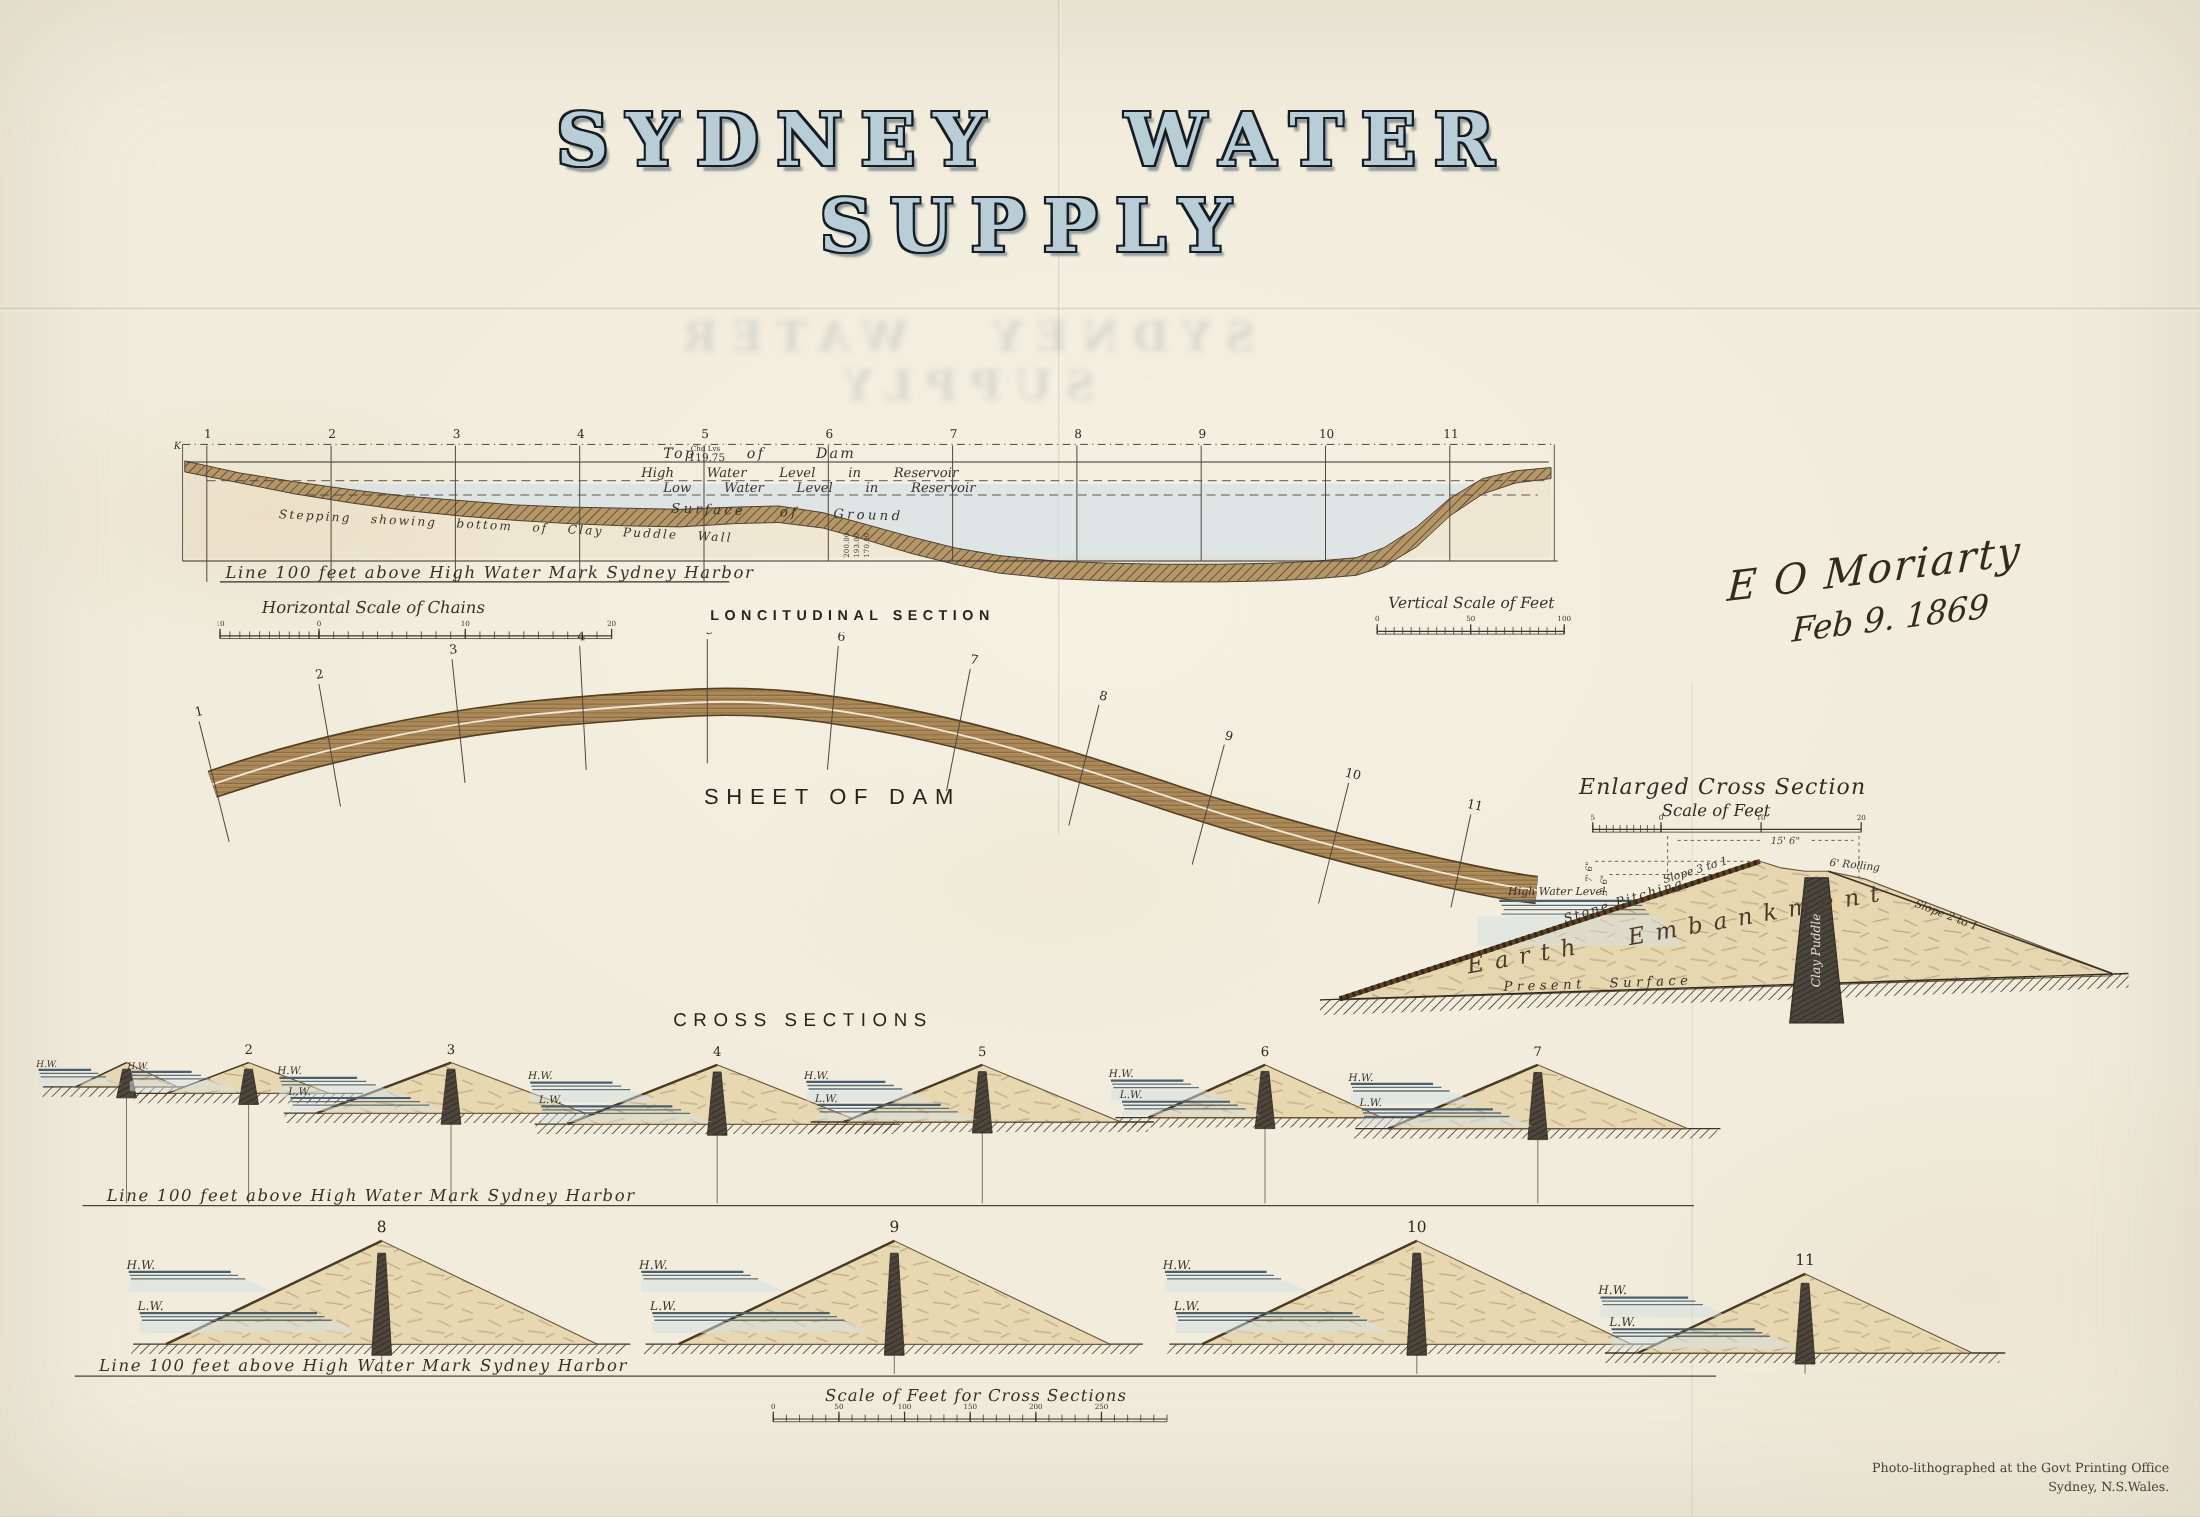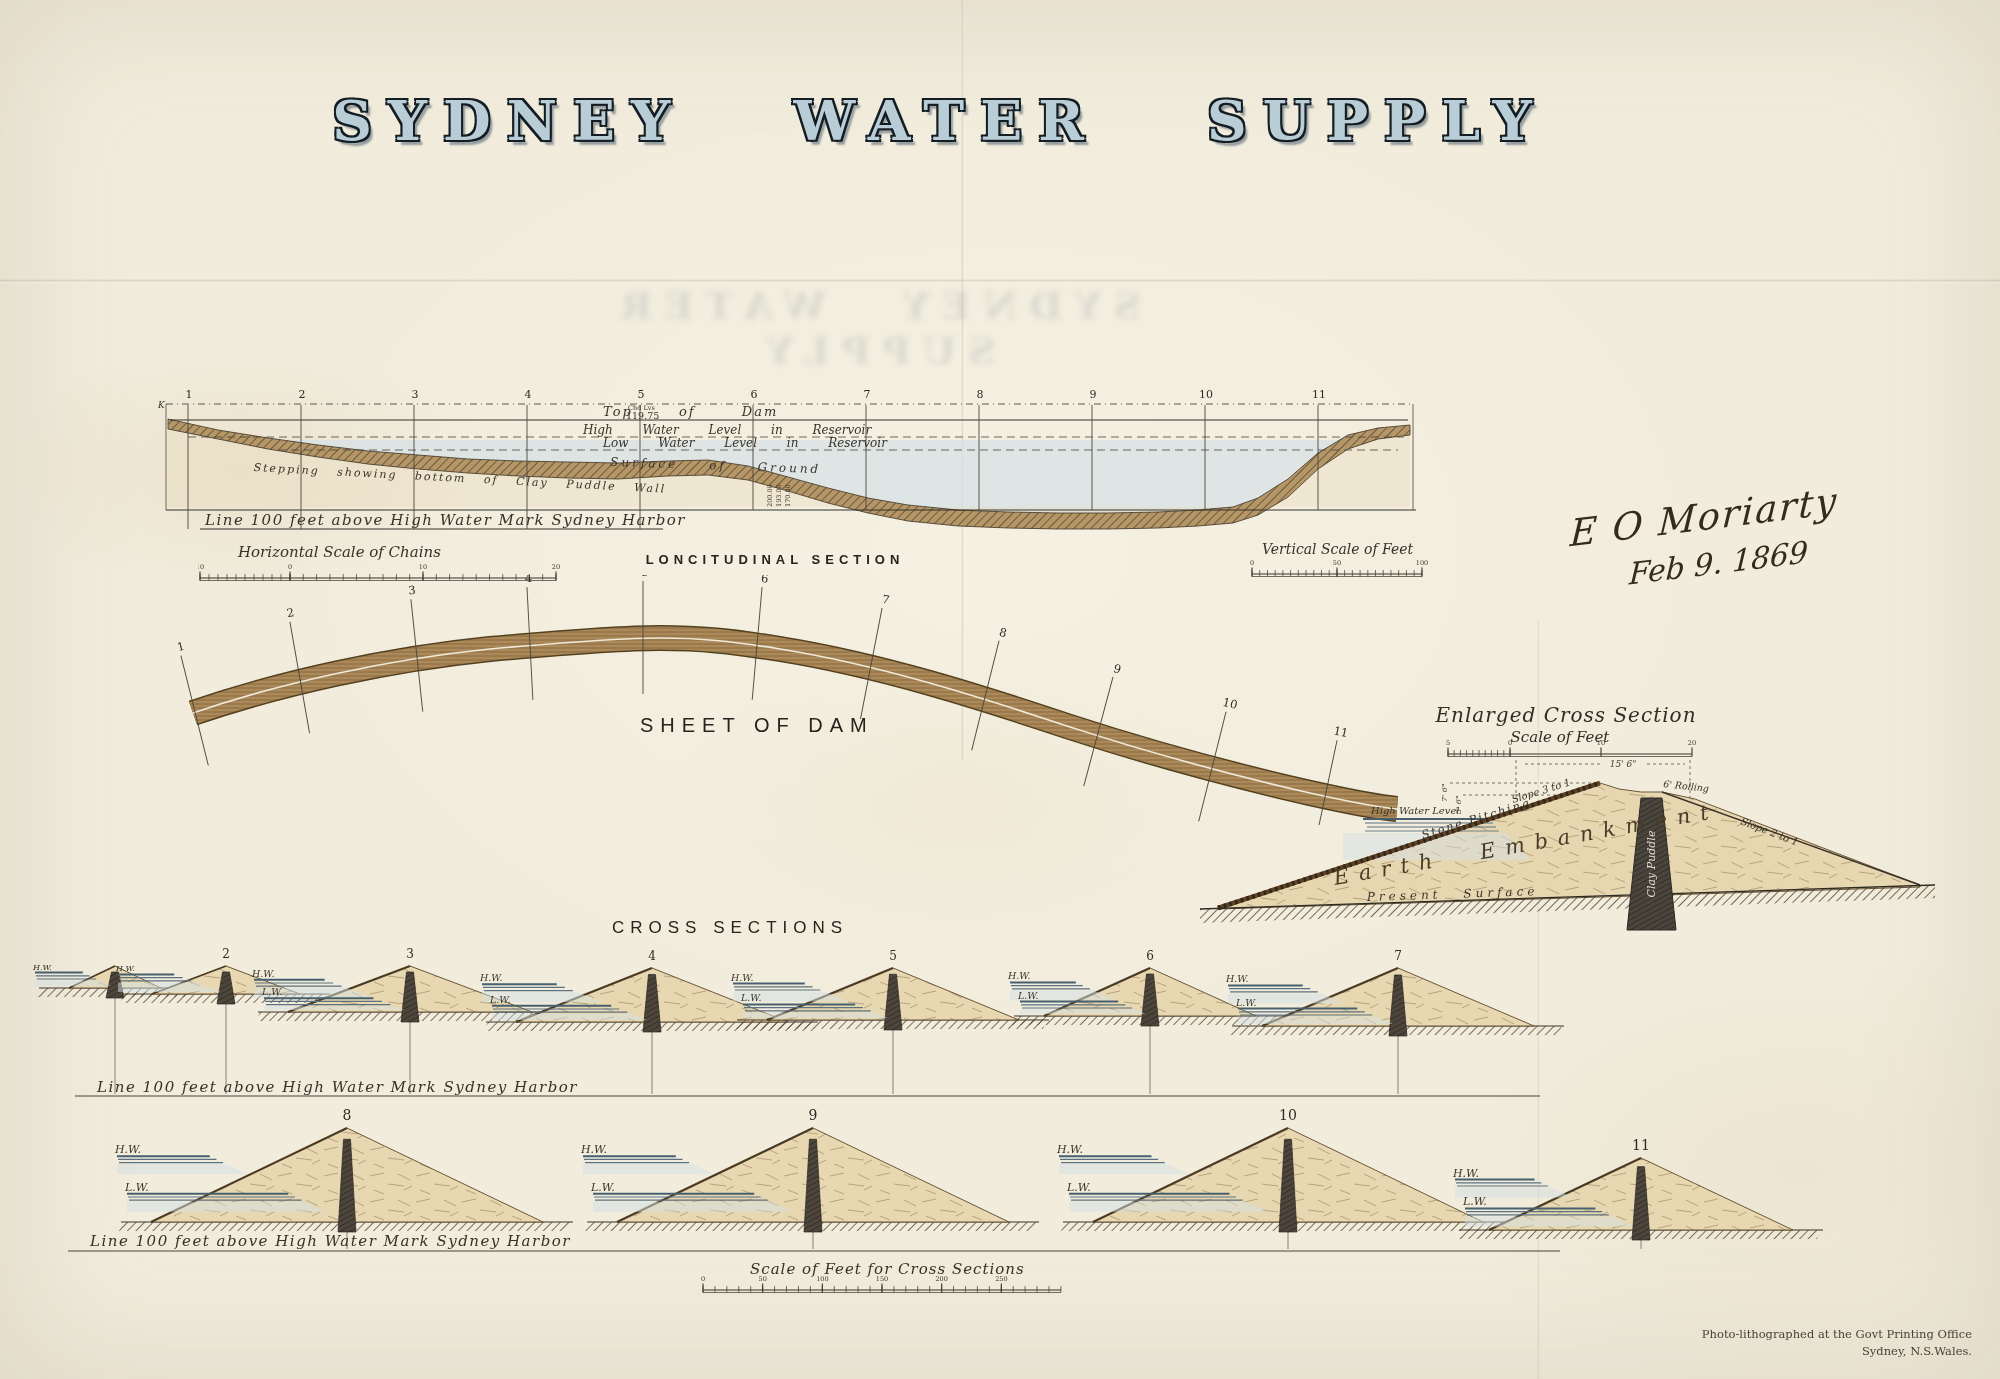--- a/index.html
+++ b/index.html
@@ -13,21 +13,21 @@
     box-shadow: inset 0 0 140px rgba(120,100,70,.16);
     font-family:"DejaVu Serif", serif; color:#2e2a24;}
   .abs{position:absolute;}
   .crease-h{position:absolute;left:0;top:279px;width:100%;height:4px;
     background:linear-gradient(180deg, rgba(150,138,115,0), rgba(150,138,115,.28) 45%, rgba(255,255,250,.38) 75%, rgba(255,255,250,0));}
   .crease-v1{position:absolute;left:961px;top:0;width:4px;height:760px;
     background:linear-gradient(90deg, rgba(150,138,115,0), rgba(150,138,115,.22) 45%, rgba(255,255,250,.32) 75%, rgba(255,255,250,0));}
   .crease-v2{position:absolute;left:1537px;top:620px;width:3px;height:759px;
     background:linear-gradient(90deg, rgba(150,138,115,0), rgba(150,138,115,.14) 50%, rgba(255,255,250,.2));}
   .main-title{left:330px;top:88px;width:1220px;text-align:center;
-    font-family:"DejaVu Serif",serif;font-weight:bold;font-size:55px;
+    font-family:"DejaVu Serif",serif;font-weight:bold;font-size:66px;
     letter-spacing:16px;word-spacing:72px;color:#b9cdd6;
     text-shadow:-2px -2px 0 #151d24, 2px -2px 0 #151d24, -2px 2px 0 #151d24, 2px 2px 0 #151d24,
       -1px 0 0 #151d24, 1px 0 0 #151d24, 0 -1px 0 #151d24, 0 1px 0 #151d24,
       4px 5px 2px rgba(70,90,105,.55);}
   .ghost{left:595px;top:283px;width:560px;text-align:center;transform:scaleX(-1);
     filter:blur(3px);opacity:.12;color:#23425e;font-family:"DejaVu Serif",serif;
     font-weight:bold;font-size:38px;letter-spacing:12px;word-spacing:40px;}
   .sheet-no{left:1628px;top:26px;font-family:"Liberation Sans",sans-serif;font-weight:bold;
     font-size:42px;letter-spacing:9px;color:#1e1b17;white-space:nowrap;}
   .sheet-no .sup{font-size:24px;vertical-align:14px;border-bottom:4px solid #1e1b17;letter-spacing:0;padding:0 1px;}

